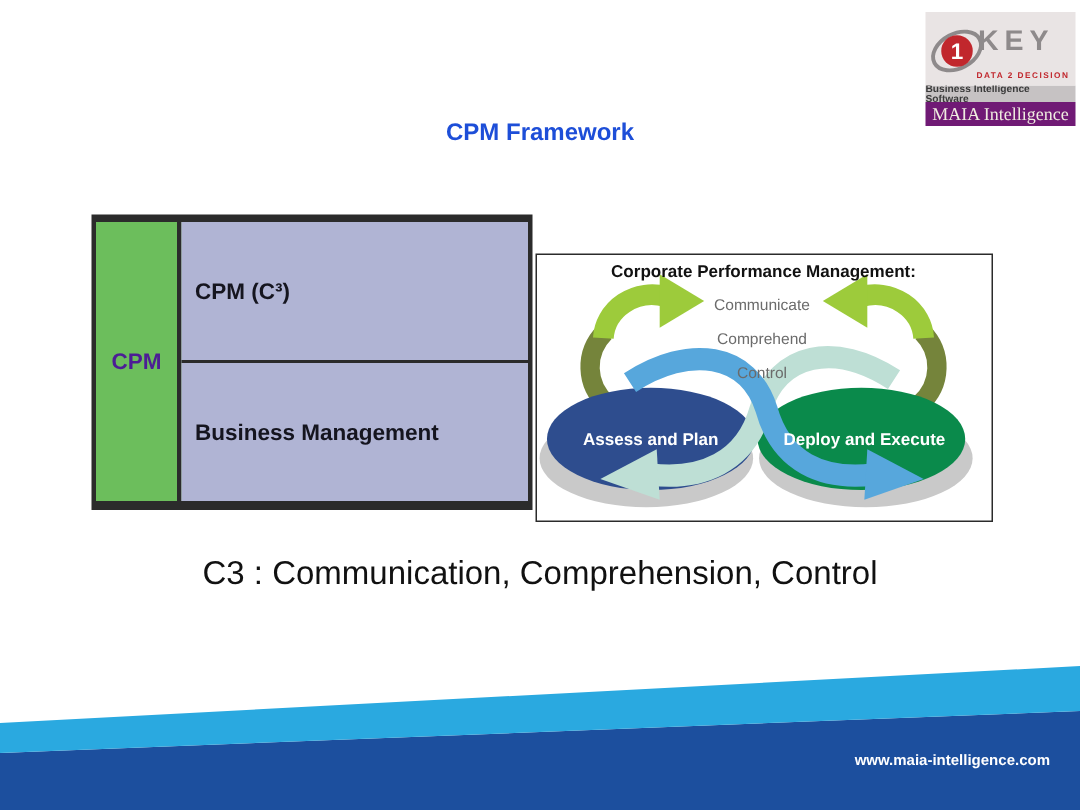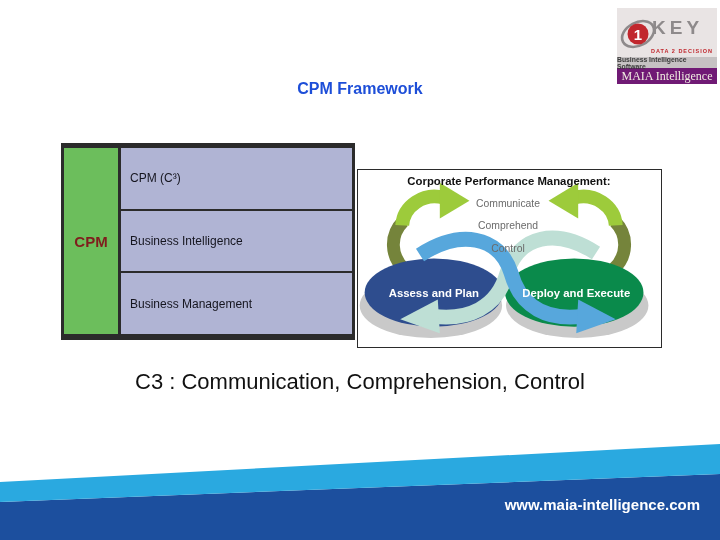--- a/index.html
+++ b/index.html
@@ -25,35 +25,35 @@
          font-size:16px;font-weight:bold;color:#1d4ed8;}
   .caption{position:absolute;top:369px;left:0;width:720px;text-align:center;
            font-size:22px;color:#111111;}
 
   
   .cpm-table{position:absolute;left:61px;top:143px;width:288px;height:186px;
              border:3px solid #2b2b2b;border-top-width:5px;border-bottom-width:6px;
              display:flex;}
   .cpm-head{width:54px;background:#6cbe5c;border-right:3px solid #2b2b2b;
             display:flex;align-items:center;justify-content:center;
-            font-size:15px;font-weight:bold;color:#7f1d1d;text-align:right;}
+            font-size:15px;font-weight:bold;color:#4c1d95;text-align:right;}
   .cpm-rows{flex:1;display:flex;flex-direction:column;background:#b0b4d4;}
   .cpm-row{flex:1;display:flex;align-items:center;padding-left:9px;
-           border-bottom:2px solid #2b2b2b;font-size:12px;font-weight:normal;color:#15151f;}
+           border-bottom:2px solid #2b2b2b;font-size:15px;font-weight:bold;color:#15151f;}
   .cpm-row:last-child{border-bottom:none;}
 
   
   .panel{position:absolute;left:357px;top:153px;width:305px;height:179px;
          border:1.5px solid #2b2b2b;background:#ffffff;box-sizing:border-box;margin-top:16px;}
   .panel svg{display:block;}
 
   
   .footer-svg{position:absolute;left:0;bottom:0;}
   .footer-url{position:absolute;right:20px;bottom:27px;color:#ffffff;
-              font-size:15px;font-weight:bold;}
+              font-size:10px;font-weight:bold;}
 </style>
 </head>
 <body>
 
 <div class="slide">
 
   <div class="logo">
     <div class="logo-top">
       <svg width="100" height="49" viewBox="0 0 100 49">
         <ellipse cx="21" cy="26" rx="17" ry="11.5" fill="none" stroke="#8e8a8b" stroke-width="2.6" transform="rotate(-28 21 26)"></ellipse>
@@ -66,21 +66,20 @@
     <div class="logo-sub">Business Intelligence Software</div>
     <div class="logo-company">MAIA Intelligence</div>
   </div>
 
   <div class="title">CPM Framework</div>
 
   <div class="cpm-table">
     <div class="cpm-head">CPM</div>
     <div class="cpm-rows">
       <div class="cpm-row">CPM (C³)</div>
-      <div class="cpm-row">Business Intelligence</div>
       <div class="cpm-row">Business Management</div>
     </div>
   </div>
 
   <div class="panel">
     <svg width="302" height="176" viewBox="0 0 304 178">
 
       <ellipse cx="73" cy="137" rx="72" ry="33" fill="#c9c9c9"></ellipse>
       <ellipse cx="221" cy="137" rx="72" ry="33" fill="#c9c9c9"></ellipse>
 

